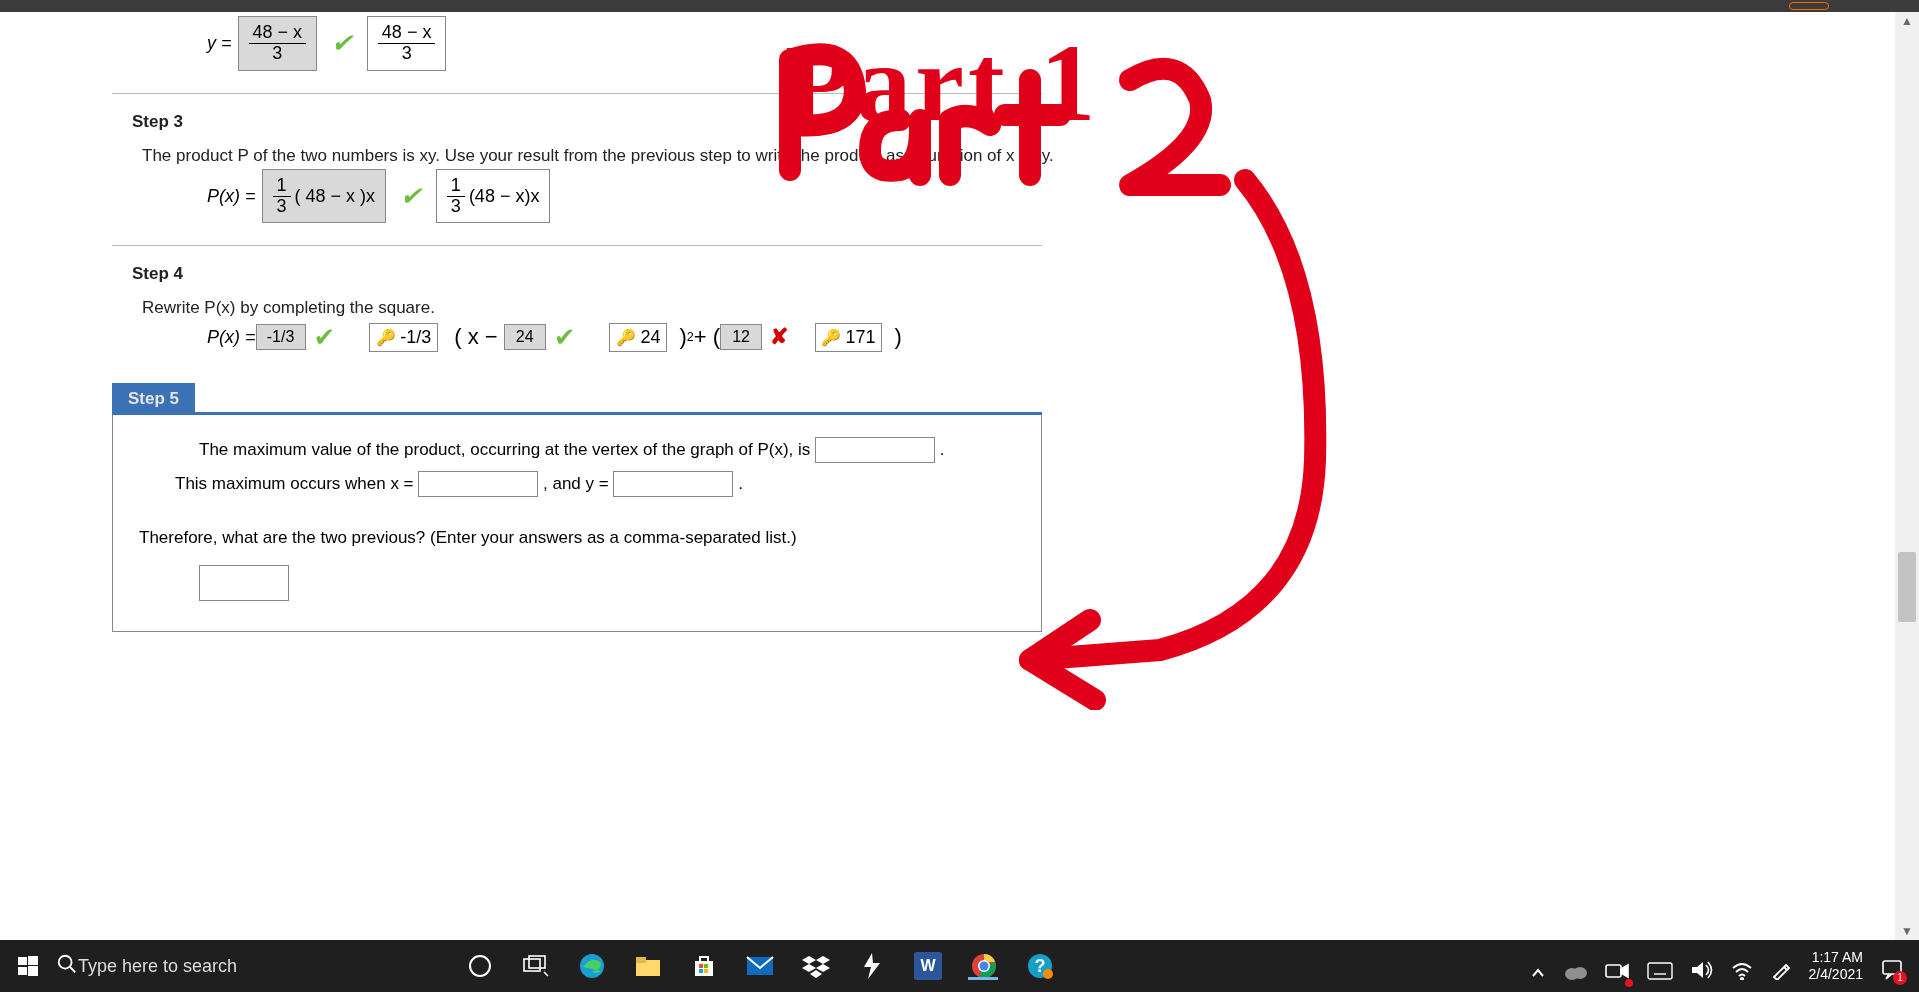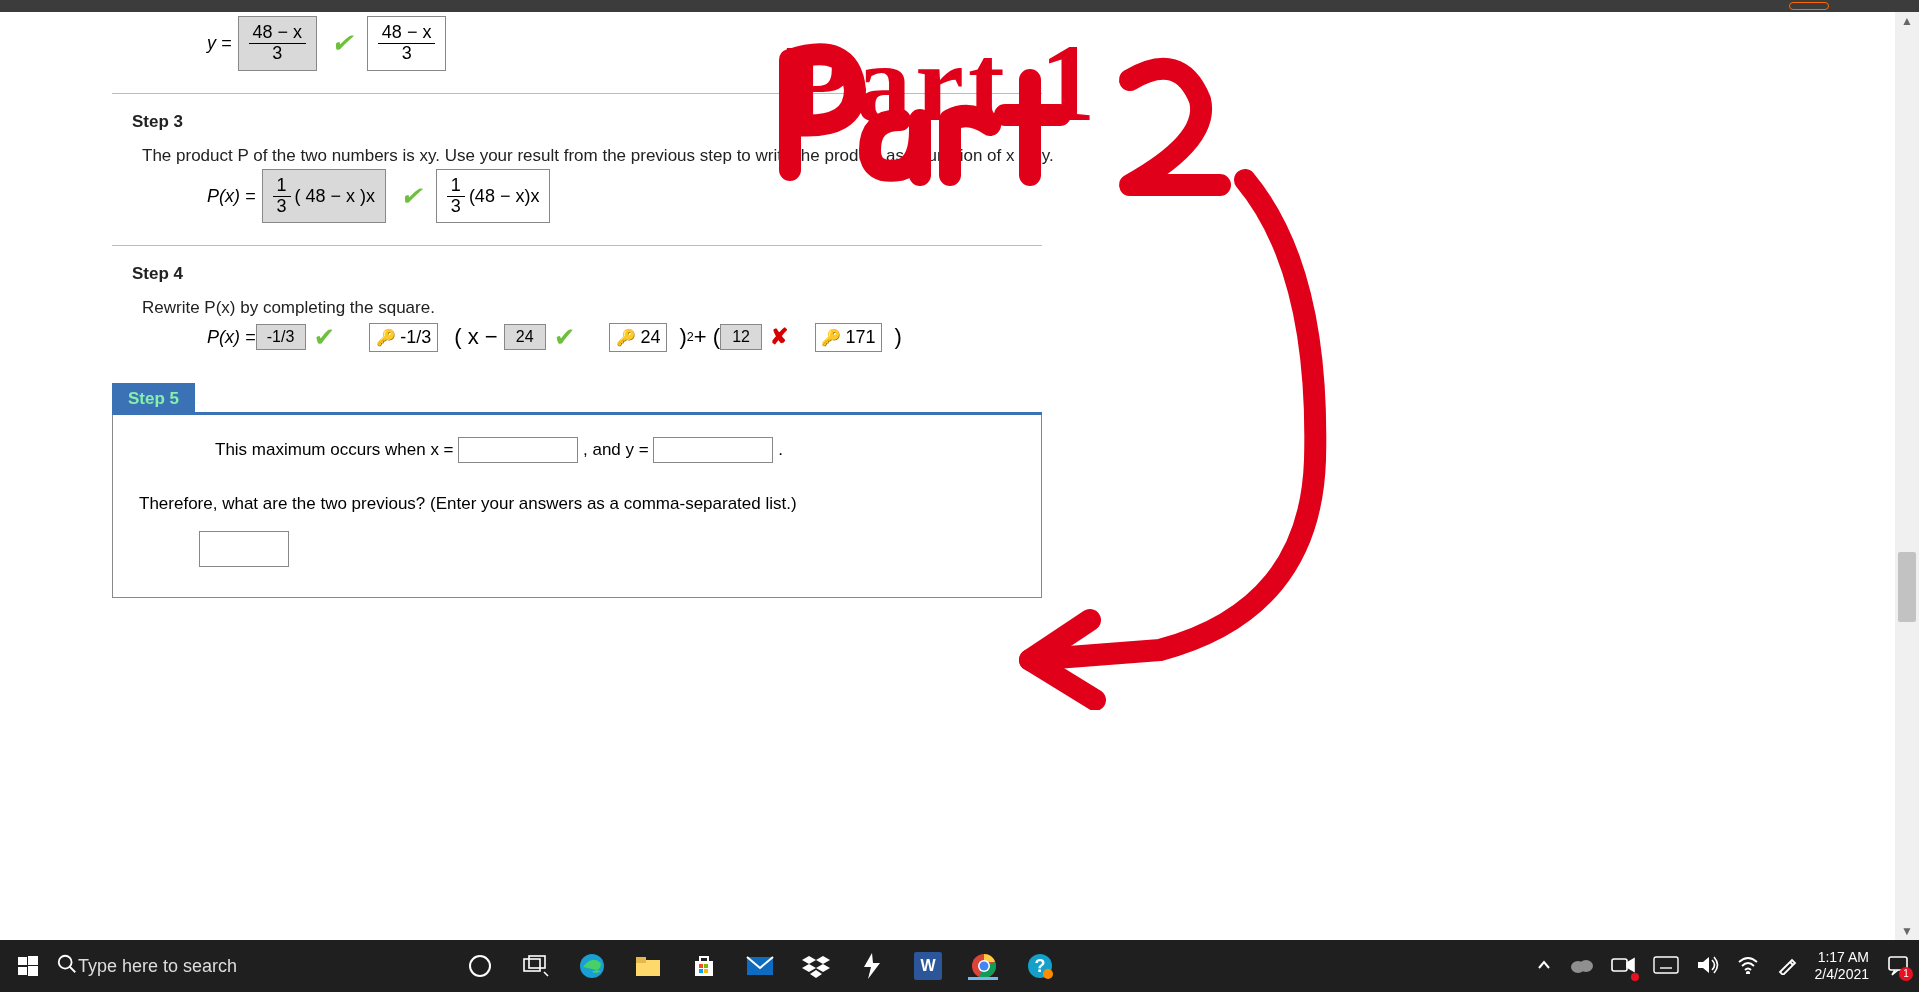--- a/index.html
+++ b/index.html
@@ -19,30 +19,30 @@
   .disp-box { border:1px solid #888; background:#fff; padding:6px 10px; margin:0 6px; font-style:normal; display:inline-flex; align-items:center; }
   .frac { display:inline-flex; flex-direction:column; align-items:center; font-style:normal; line-height:1.1; }
   .frac .num { border-bottom:1.5px solid #000; padding:0 4px; }
   .frac .den { padding:0 4px; }
   .check { color:#6fbf3f; font-size:26px; margin:0 8px; }
   .cross { color:#d60000; font-size:22px; font-weight:bold; margin:0 8px; }
   .key { font-size:16px; margin-right:4px; color:#caa23a; }
   .inp-small { width:42px; height:26px; border:1px solid #888; background:#d9d9d9; text-align:center; font-size:16px; }
   .inp-med { width:120px; height:26px; border:1px solid #888; background:#fff; }
   .step5-bar { display:flex; align-items:stretch; margin-top:30px; }
-  .step5-tab { background:#3a72b5; color:#86efac; font-weight:bold; font-size:17px; padding:6px 16px; }
+  .step5-tab { background:#3a72b5; color:#e5e5e5; font-weight:bold; font-size:17px; padding:6px 16px; }
   .step5-rule { flex:1; border-bottom:3px solid #3a72b5; }
   .step5-box { border:1px solid #888; border-top:none; padding:18px 26px 30px 26px; max-width:930px; font-size:17px; line-height:2.0; }
   .taskbar { position:absolute; left:0; right:0; bottom:0; height:52px; background:#1f1f1f; display:flex; align-items:center; color:#fff; font-family:"Segoe UI",Arial,sans-serif; }
   .tb-start { width:56px; display:flex; align-items:center; justify-content:center; font-size:18px; }
   .tb-search { display:flex; align-items:center; gap:0; font-size:18px; color:#ddd; width:380px; }
   .tb-icons { display:flex; align-items:center; gap:28px; margin-left:30px; }
   .tb-ico { width:28px; height:28px; display:flex; align-items:center; justify-content:center; font-size:20px; color:#fff; }
   .tb-underline { position:absolute; bottom:0; height:3px; }
-  .tb-right { margin-left:auto; display:flex; align-items:center; gap:18px; padding-right:10px; font-size:15px; }
+  .tb-right { margin-left:auto; display:flex; align-items:flex-end; gap:18px; padding-right:16px; font-size:15px; }
   .tb-clock { text-align:right; font-size:14px; line-height:1.2; }
   .annot { position:absolute; pointer-events:none; }
   .sup { font-size:0.7em; vertical-align:super; }
 </style>
 </head>
 <body>
 
 <div class="topbar">
   <div class="orange"></div>
 </div>
@@ -122,21 +122,26 @@
         <span>171</span>
       </span>
       <span style="font-size:22px; margin-left:6px;">)</span>
     </div>
 
     <div class="step5-bar" style="max-width:930px;">
       <div class="step5-tab">Step 5</div>
       <div class="step5-rule"></div>
     </div>
     <div class="step5-box">
-      <div style="margin-left:76px;">
+      <div style="margin-left:60px;">
+        <span>The maximum value of the product, occurring at the vertex of the graph of P(x), is </span>
+        <input class="inp-med" style="">
+        <span> .</span>
+      </div>
+      <div style="margin-left:36px;">
         <span>This maximum occurs when  x = </span>
         <input class="inp-med" style="">
         <span> ,  and y = </span>
         <input class="inp-med" style="">
         <span> .</span>
       </div>
       <div style="margin-top:20px;">Therefore, what are the two previous? (Enter your answers as a comma-separated list.)</div>
       <div style="margin-left:60px; margin-top:10px;">
         <input class="inp-med" style="width: 90px; height: 36px;">
       </div>

